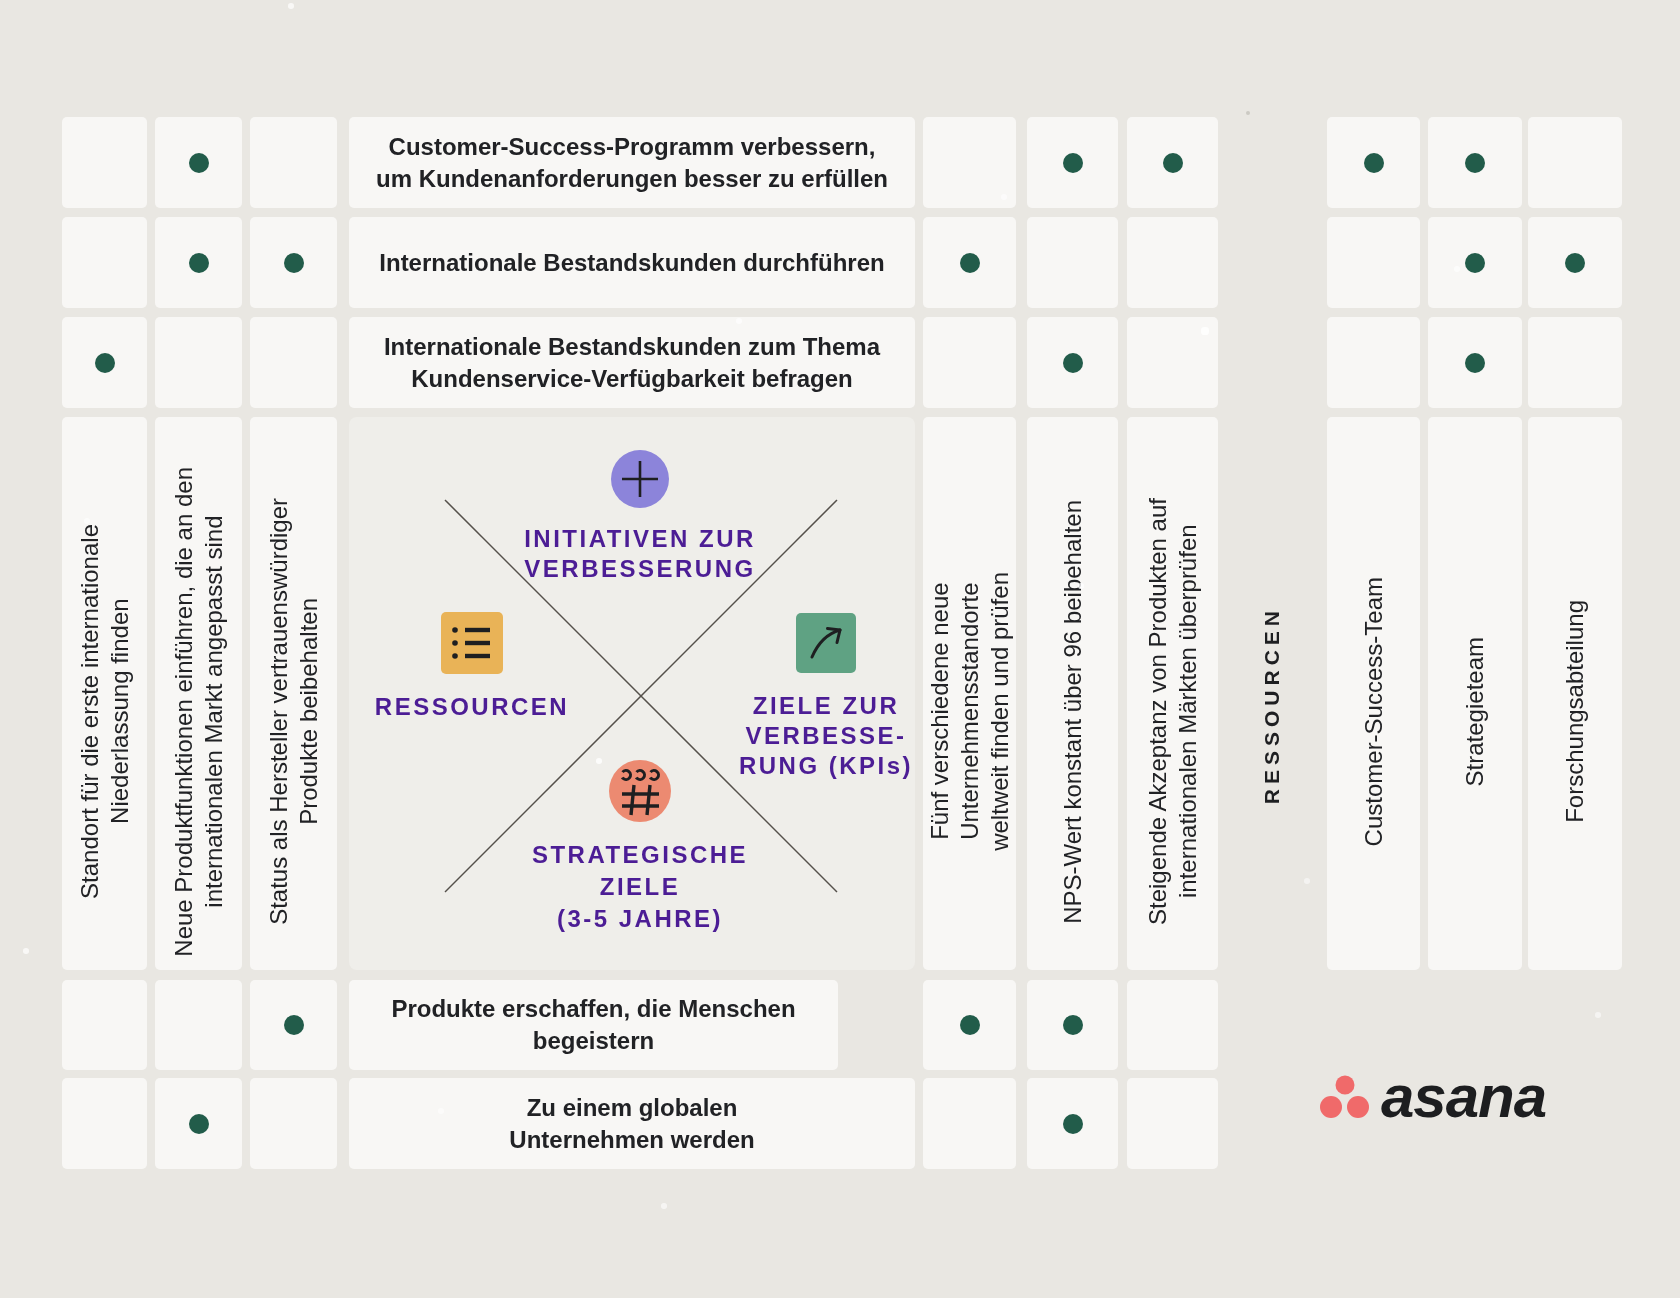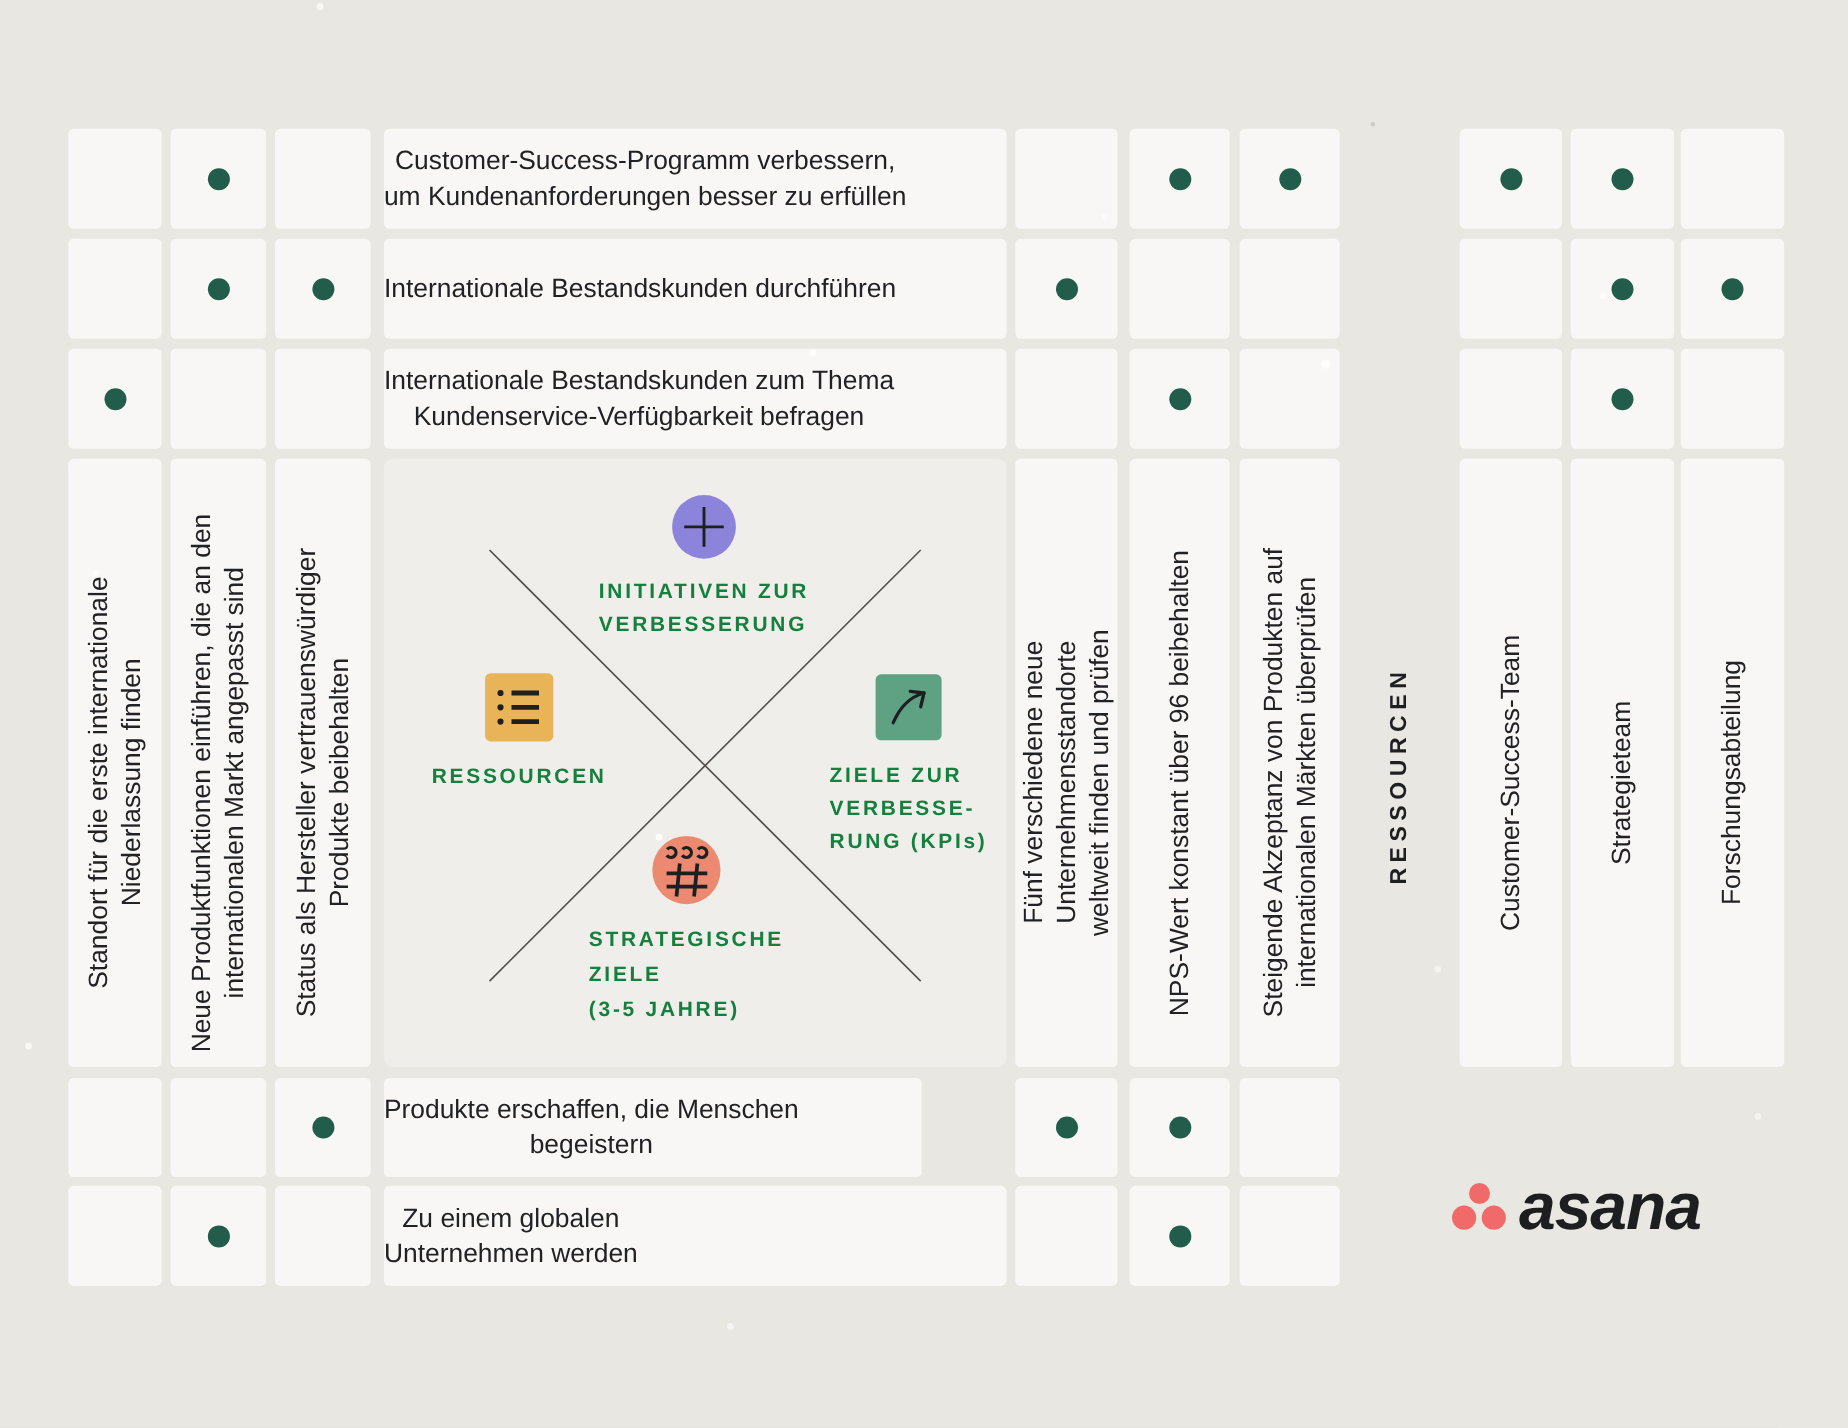--- a/index.html
+++ b/index.html
@@ -10,36 +10,36 @@
     box-shadow: 290px 5px 0 2px rgba(255,255,255,.7), 1247px 112px 0 1px rgba(120,115,105,.25),
     1204px 330px 0 3px rgba(255,255,255,.8), 1456px 268px 0 2px rgba(255,255,255,.6),
     738px 320px 0 2px rgba(255,255,255,.65), 25px 950px 0 2px rgba(255,255,255,.7),
     663px 1205px 0 2px rgba(255,255,255,.6), 1003px 196px 0 2px rgba(255,255,255,.55),
     598px 760px 0 2px rgba(255,255,255,.8), 1306px 880px 0 2px rgba(255,255,255,.5),
     86px 520px 0 2px rgba(255,255,255,.6), 1597px 1014px 0 2px rgba(255,255,255,.55),
     440px 1110px 0 2px rgba(255,255,255,.5), 1080px 585px 0 2px rgba(255,255,255,.75);
     border-radius:50%; width:2px; height:2px;}
   .cell{position:absolute; background:#f8f7f5; border-radius:5px;}
   .dot{width:20px;height:20px;border-radius:50%;position:absolute;left:50%;top:50%;transform:translate(-50%,-50%);}
-  .text-cell{display:flex;align-items:center;justify-content:flex-start;}
+  .text-cell{display:flex;align-items:center;justify-content:center;font-weight:bold;}
   .row-label{white-space:pre-line; text-align:center; font-size:24px; line-height:32px; color:#212225;}
   .vcell{display:flex;align-items:center;justify-content:center;}
   .vlabel{white-space:pre-line; writing-mode:vertical-rl; transform:rotate(180deg) translateY(-18px);
           text-align:center; font-size:24px; line-height:30px; color:#212225;}
   .res-heading{position:absolute; left:1232px; top:417px; width:80px; height:553px;
           display:flex; align-items:center; justify-content:center;}
   .res-heading span{writing-mode:vertical-rl; transform:rotate(180deg) translateY(-12px);
           font-size:21px; font-weight:700; letter-spacing:5px; color:#1e1f21;}
   .center-block{position:absolute; left:349px; top:417px; width:566px; height:553px;
           background:#efeeea; border-radius:8px;}
   .center-block svg.cross{position:absolute; left:0; top:0;}
   .quad{position:absolute; display:flex; flex-direction:column; align-items:center;}
   .qicon{display:flex; align-items:center; justify-content:center;}
-  .qlabel{white-space:pre-line; text-align:left; font-size:19px; font-weight:700;
-          letter-spacing:2.5px; line-height:30px; color:#15803d; margin-top:16px;}
+  .qlabel{white-space:pre-line; text-align:center; font-size:24px; font-weight:700;
+          letter-spacing:2.5px; line-height:30px; color:#4c1d95; margin-top:16px;}
   .icon-circle{border-radius:50%;}
   .icon-square{border-radius:5px;}
   .asana-logo{position:absolute; left:1318px; top:1062px; display:flex; align-items:center; gap:9px;font-style:italic;}
   .asana-word{font-size:60px; font-weight:700; letter-spacing:-1px; color:#1d1e20;}
 </style>
 </head>
 <body>
 
 <div id="canvas">
 
@@ -218,21 +218,21 @@
         <svg width="60" height="60" viewBox="0 0 60 60">
           <path d="M16 44 C 22 30, 30 21, 44 17" fill="none" stroke="#1e1f21" stroke-width="3" stroke-linecap="round"></path>
           <path d="M44 17 L 31.5 15.5 M44 17 L 41 29.5" fill="none" stroke="#1e1f21" stroke-width="3" stroke-linecap="round"></path>
         </svg>
       </div>
       <div class="qlabel" style="margin-top:18px">ZIELE ZUR
 VERBESSE-
 RUNG (KPIs)</div>
     </div>
 
-    <div class="quad" style="left:125px;top:343px;width:300px">
+    <div class="quad" style="left:141px;top:343px;width:300px">
       <div class="qicon icon-circle" style="width:62px;height:62px;background:#ec8a71">
         <svg width="62" height="62" viewBox="0 0 62 62">
           <circle cx="17" cy="15" r="4.5" fill="none" stroke="#1e1f21" stroke-width="3" stroke-dasharray="22 6.3" transform="rotate(-140 17 15)"></circle>
           <circle cx="31" cy="15" r="4.5" fill="none" stroke="#1e1f21" stroke-width="3" stroke-dasharray="22 6.3" transform="rotate(-140 31 15)"></circle>
           <circle cx="45" cy="15" r="4.5" fill="none" stroke="#1e1f21" stroke-width="3" stroke-dasharray="22 6.3" transform="rotate(-140 45 15)"></circle>
           <line x1="13" y1="34" x2="50" y2="34" stroke="#1e1f21" stroke-width="3.4"></line>
           <line x1="13" y1="46" x2="50" y2="46" stroke="#1e1f21" stroke-width="3.4"></line>
           <line x1="25" y1="25" x2="22" y2="55" stroke="#1e1f21" stroke-width="3.4"></line>
           <line x1="41" y1="25" x2="38" y2="55" stroke="#1e1f21" stroke-width="3.4"></line>
         </svg>

